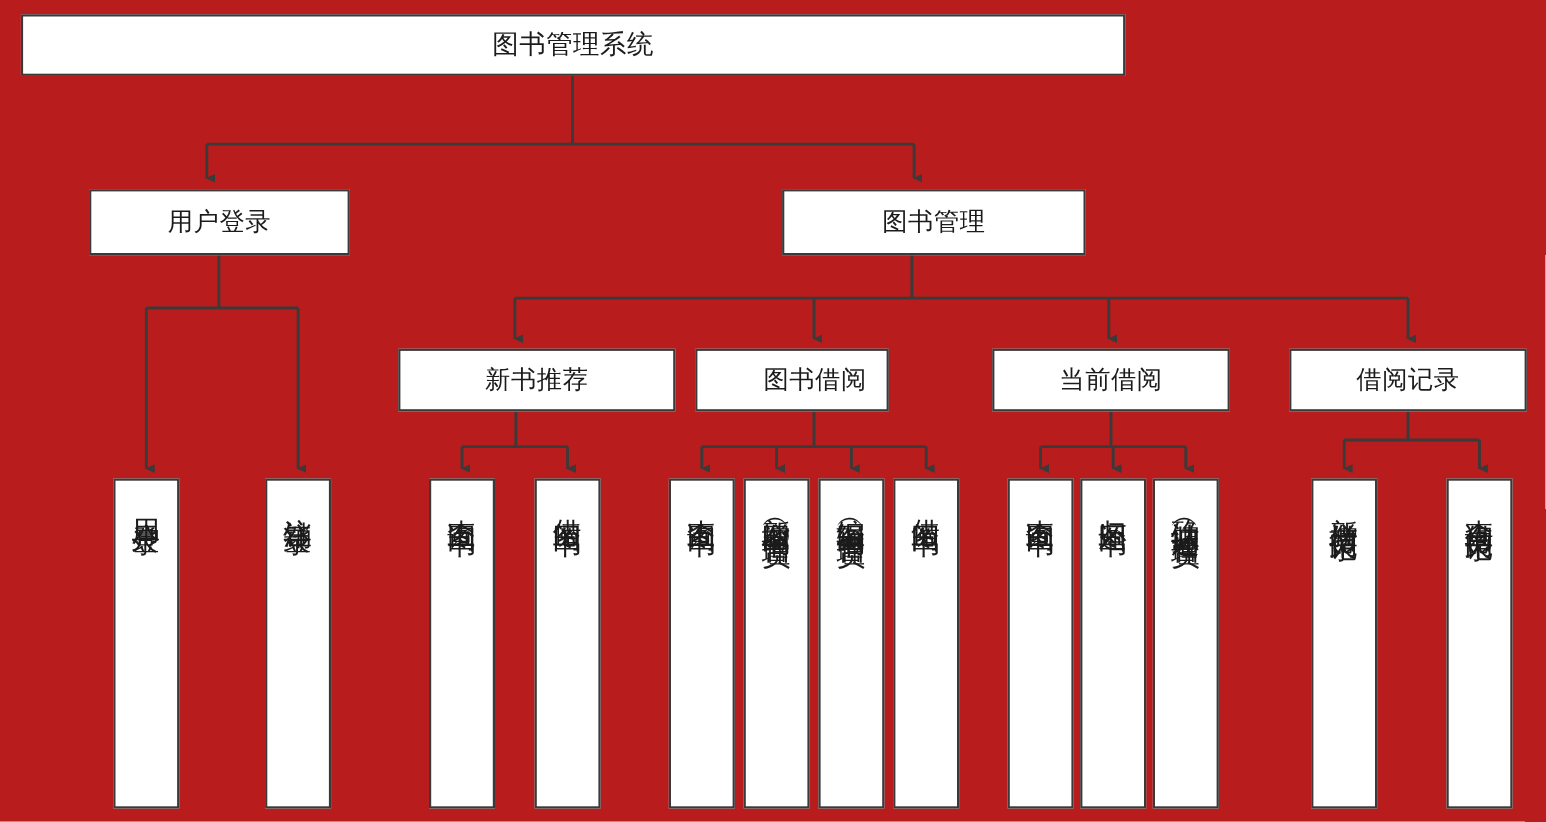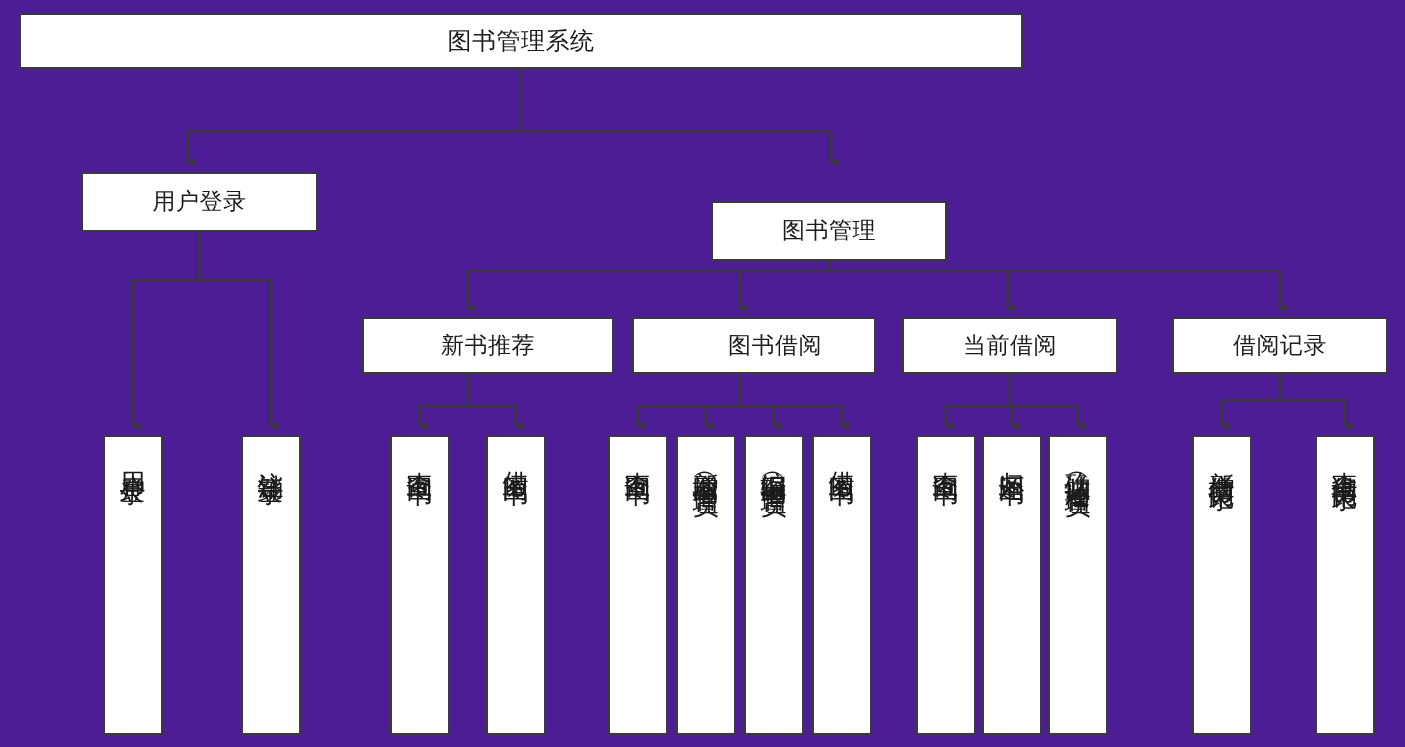--- a/index.html
+++ b/index.html
@@ -8,21 +8,21 @@
     padding: 0;
     background: #ffffff;
   }
   body {
     font-family: "Liberation Sans", "DejaVu Sans", sans-serif;
   }
   #diagram-root {
     position: relative;
     width: 1405px;
     height: 747px;
-    background: #4c1d95;
+    background: #b91c1c;
     overflow: hidden;
   }
   #edge-layer {
     position: absolute;
     left: 0;
     top: 0;
     width: 1405px;
     height: 747px;
     pointer-events: none;
   }
@@ -130,29 +130,29 @@
   </svg>
 
   <div class="node horiz root" style="left:19px; top:13px; width:1004px; height:56px;">
     <span class="node-label">图书管理系统</span>
   </div>
 
   <div class="node horiz" style="left:81px; top:172px; width:237px; height:60px;">
     <span class="node-label">用户登录</span>
   </div>
 
-  <div class="node horiz" style="left:711px; top:172px; width:236px; height:60px;margin-top:29px;">
+  <div class="node horiz" style="left:711px; top:172px; width:276px; height:60px;">
     <span class="node-label">图书管理</span>
   </div>
 
   <div class="node horiz" style="left:362px; top:317px; width:252px; height:57px;">
     <span class="node-label">新书推荐</span>
   </div>
 
-  <div class="node horiz" style="left:632px; top:317px; width:244px; height:57px;padding-left:42px;">
+  <div class="node horiz" style="left:632px; top:317px; width:176px; height:57px;padding-left:42px;">
     <span class="node-label">图书借阅</span>
   </div>
 
   <div class="node horiz" style="left:902px; top:317px; width:216px; height:57px;">
     <span class="node-label">当前借阅</span>
   </div>
 
   <div class="node horiz" style="left:1172px; top:317px; width:216px; height:57px;">
     <span class="node-label">借阅记录</span>
   </div>

